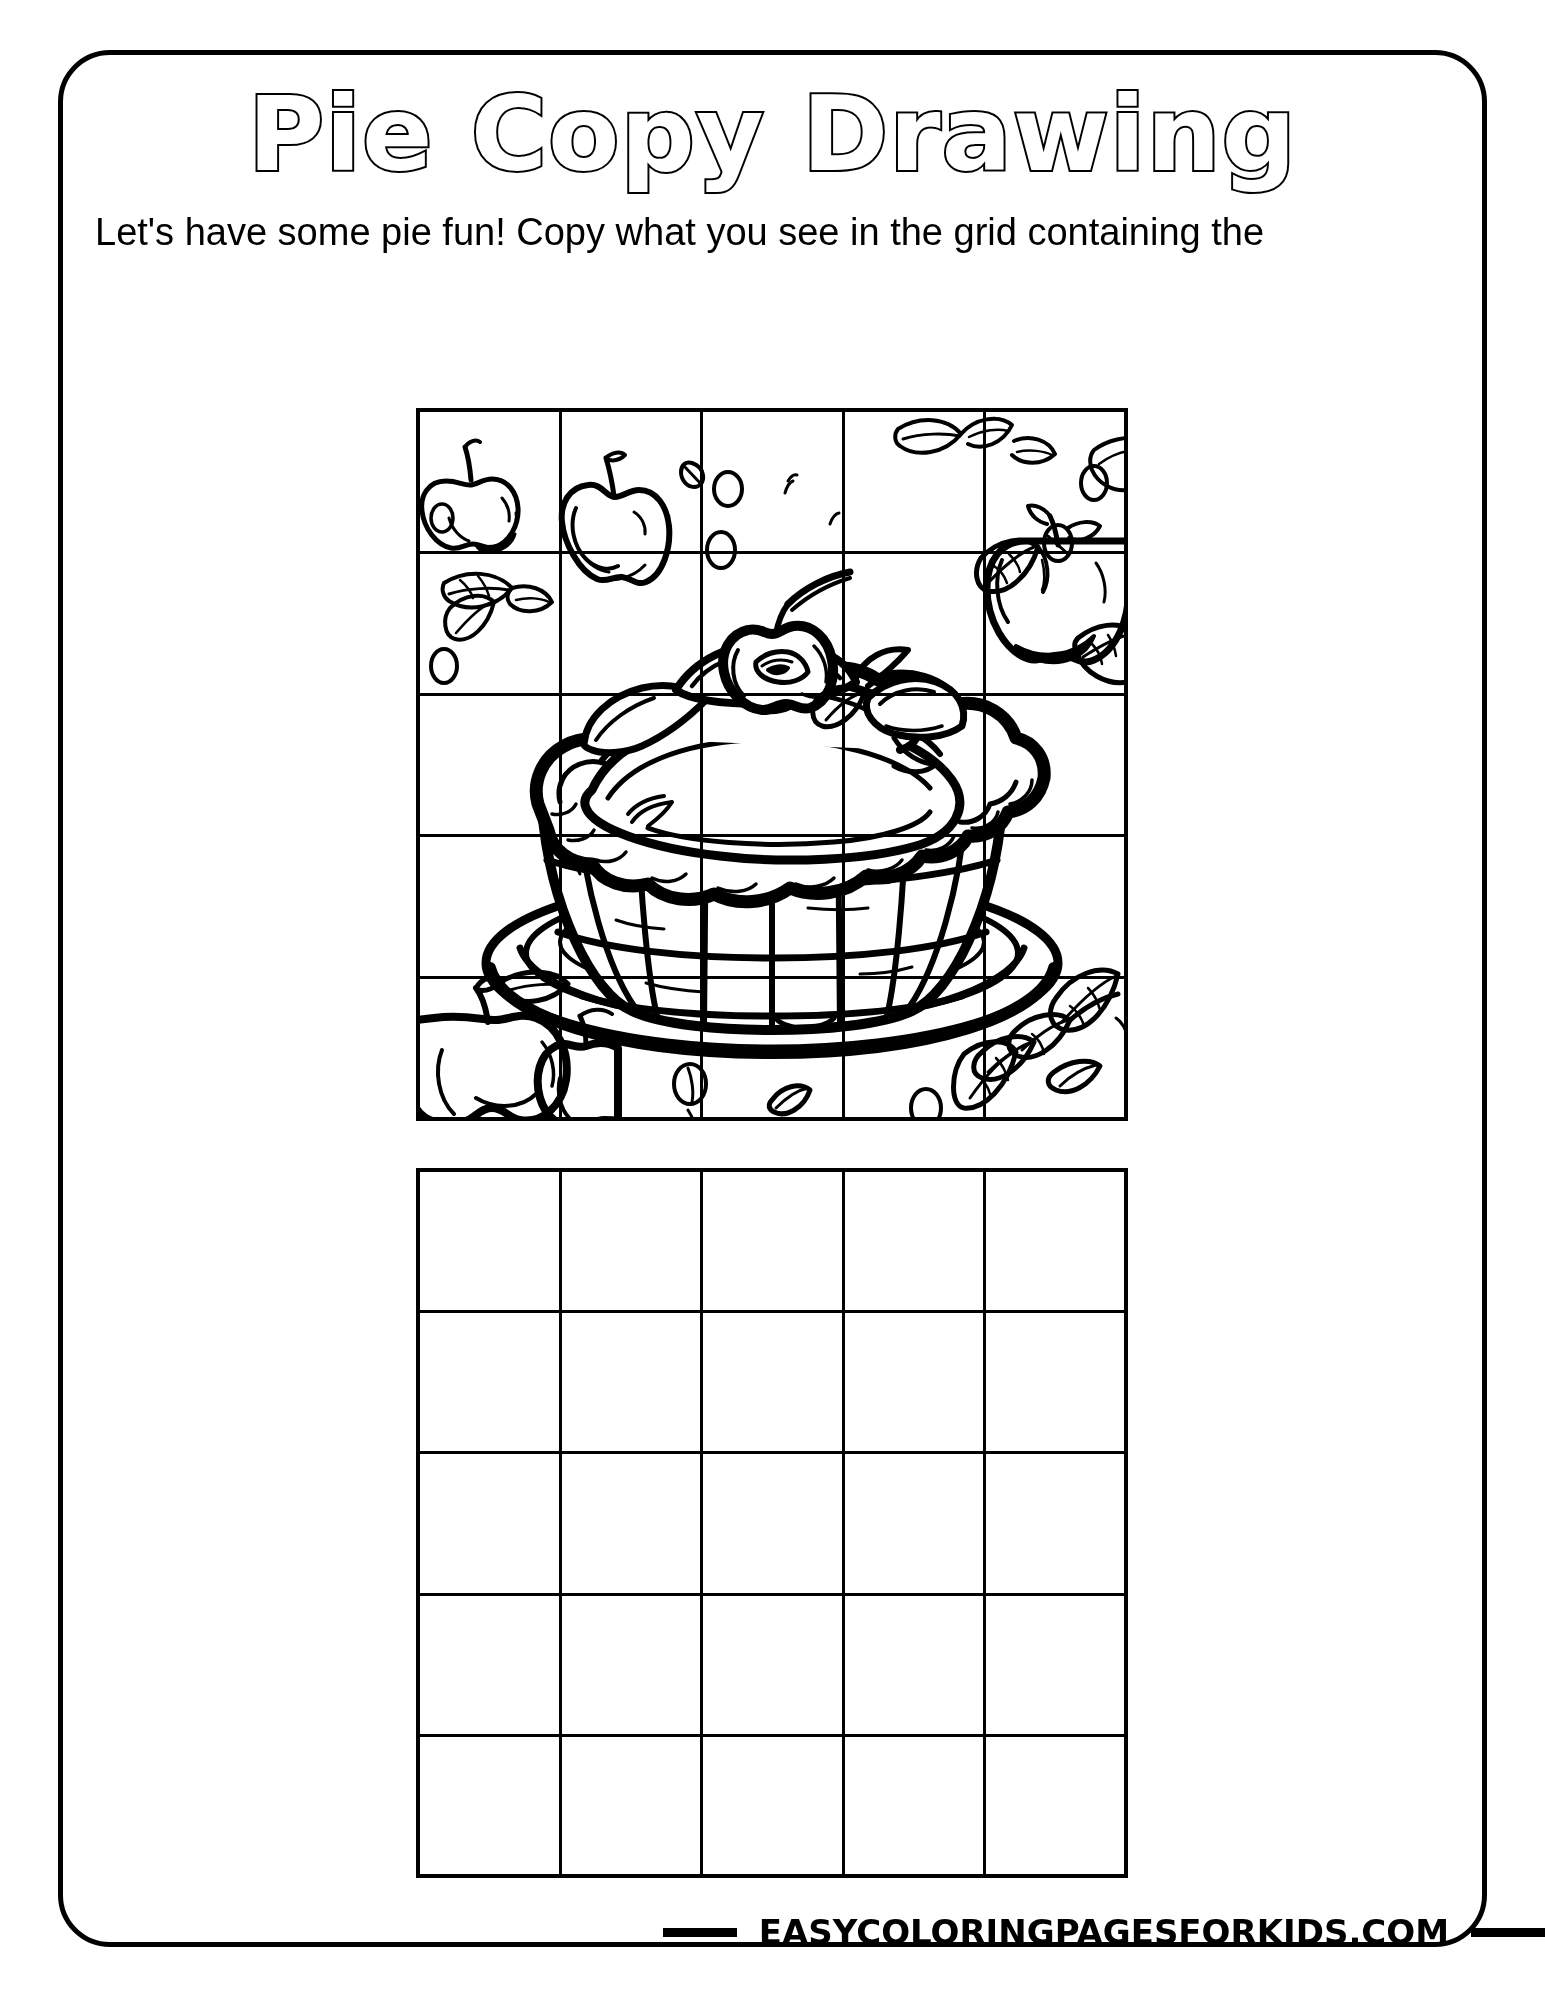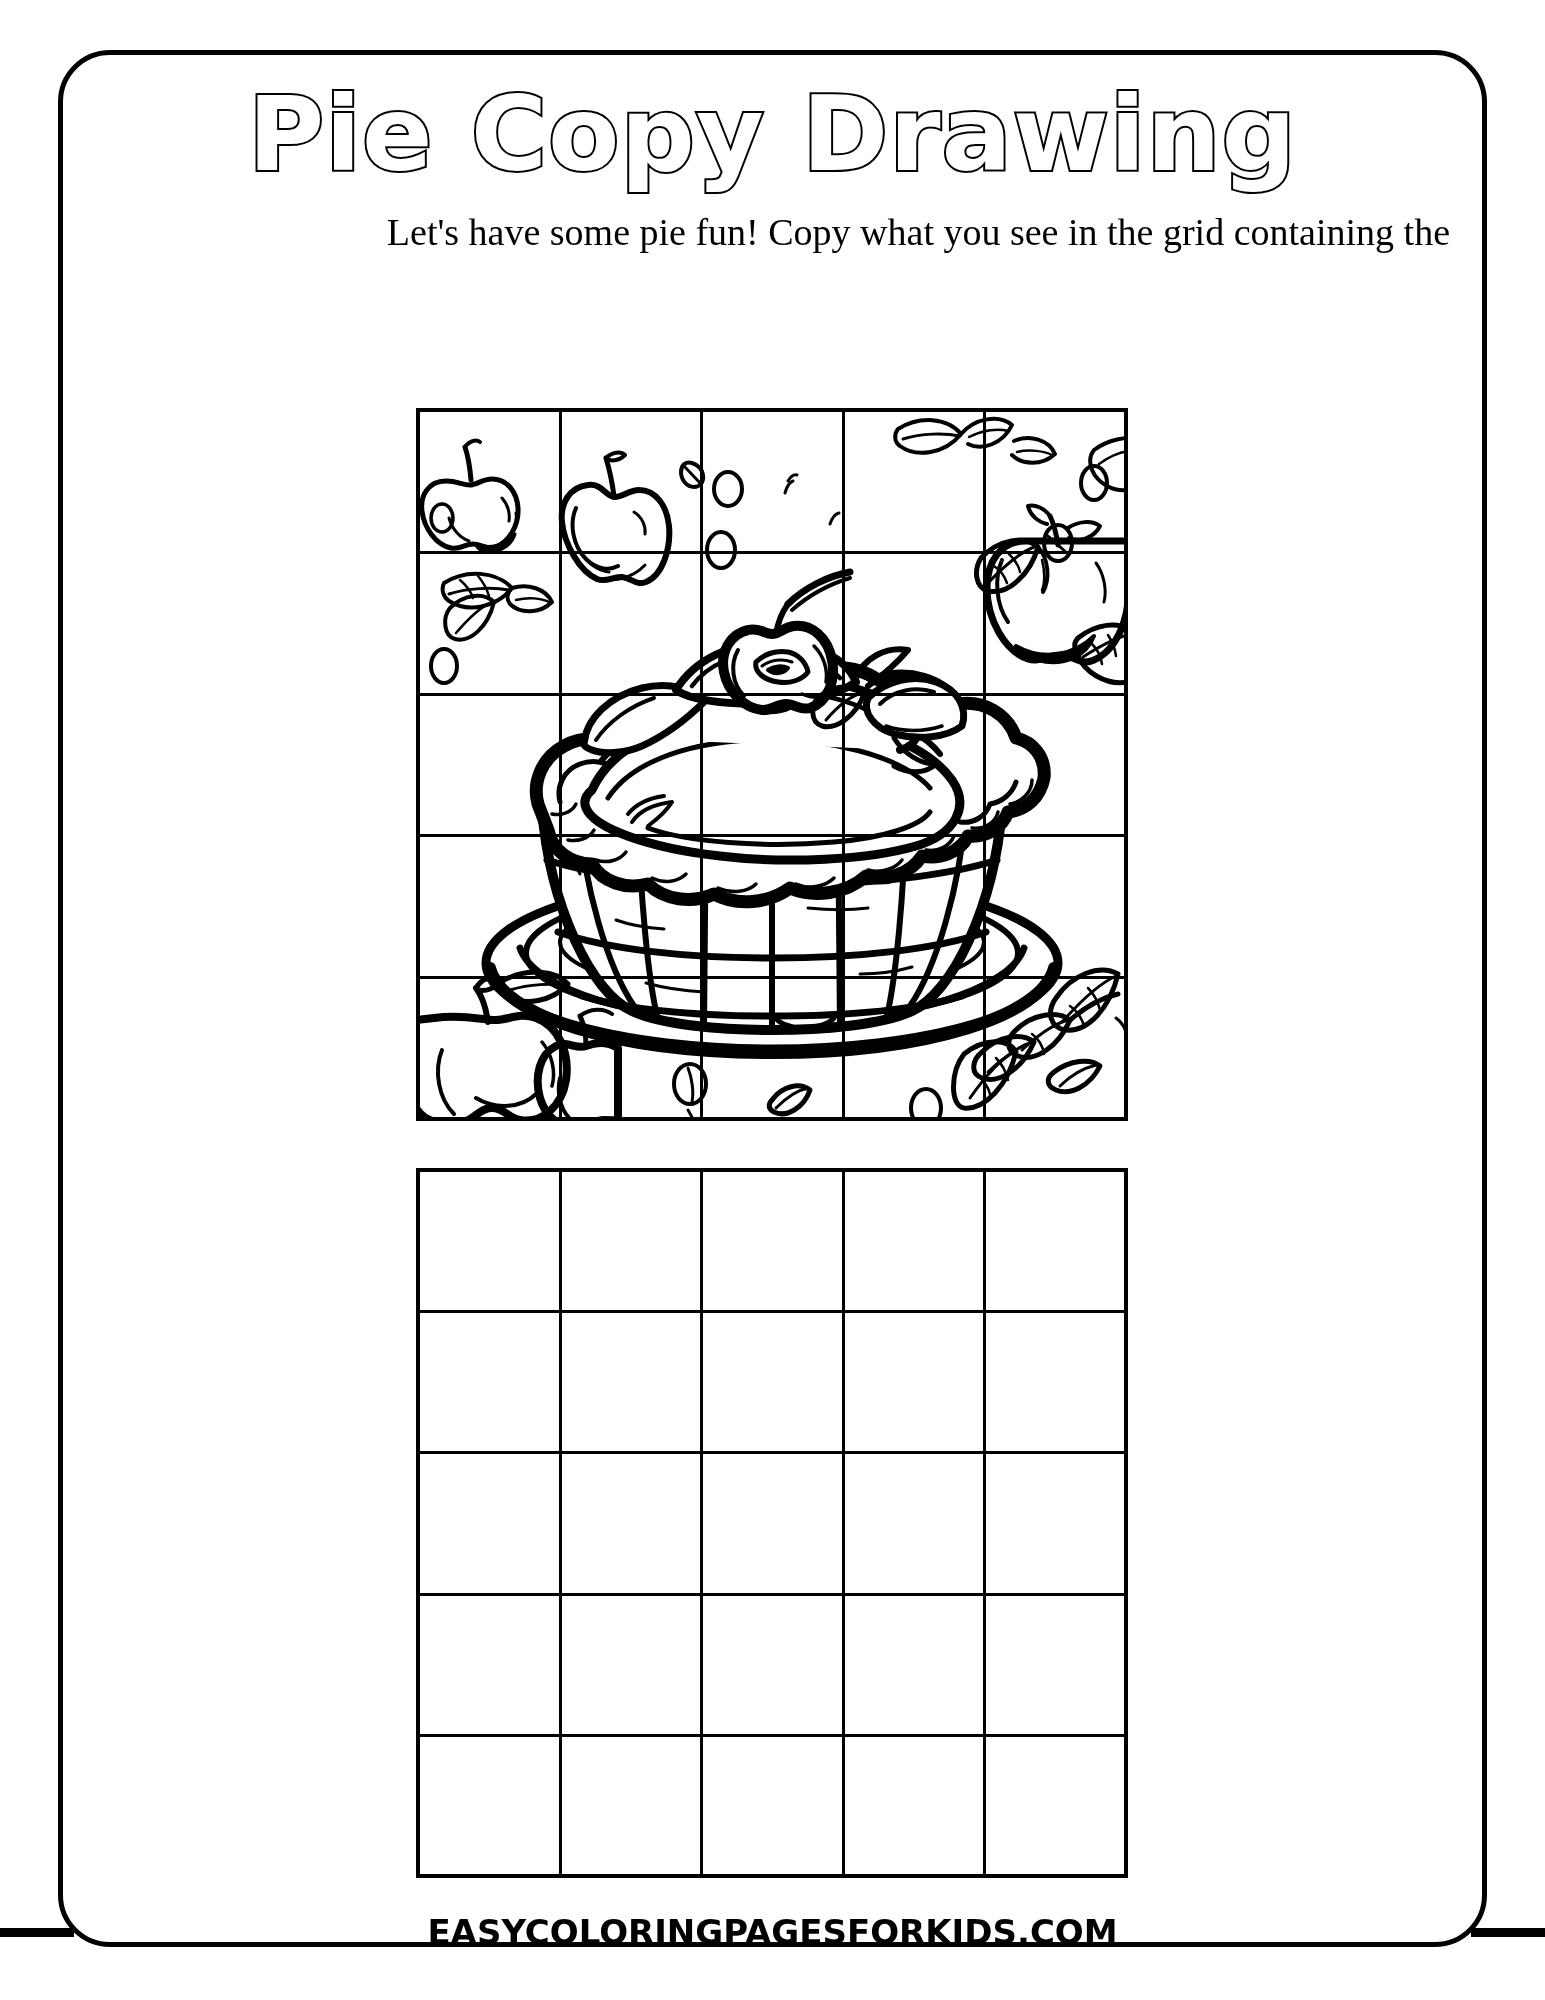--- a/index.html
+++ b/index.html
@@ -44,22 +44,22 @@
     paint-order: stroke fill;
     white-space: nowrap;
   }
 
   
   .instructions {
     position: absolute;
     left: 95px;
     top: 205px;
     width: 1355px;
-    text-align: right;
-    font-family: Liberation Serif, serif;
+    text-align: left;
+    font-family: Liberation Sans, sans-serif;
     font-size: 38px;
     font-weight: 400;
     line-height: 1.45;
     color: #000000;
   }
   .instructions .line {
     display: block;
     white-space: nowrap;
   }
 
@@ -110,21 +110,21 @@
   #reference-grid .cell { background: transparent; }
 
   
   .footer {
     position: absolute;
     left: 0;
     top: 1912px;
     width: 1545px;
     display: flex;
     align-items: center;
-    justify-content: space-between;
+    justify-content: flex-end;
     gap: 22px;
   }
   .footer .rule {
     width: 74px;
     height: 9px;
     background: #000000;
   }
   .footer .brand {
     font-family: "DejaVu Sans", sans-serif;
     font-size: 34px;

